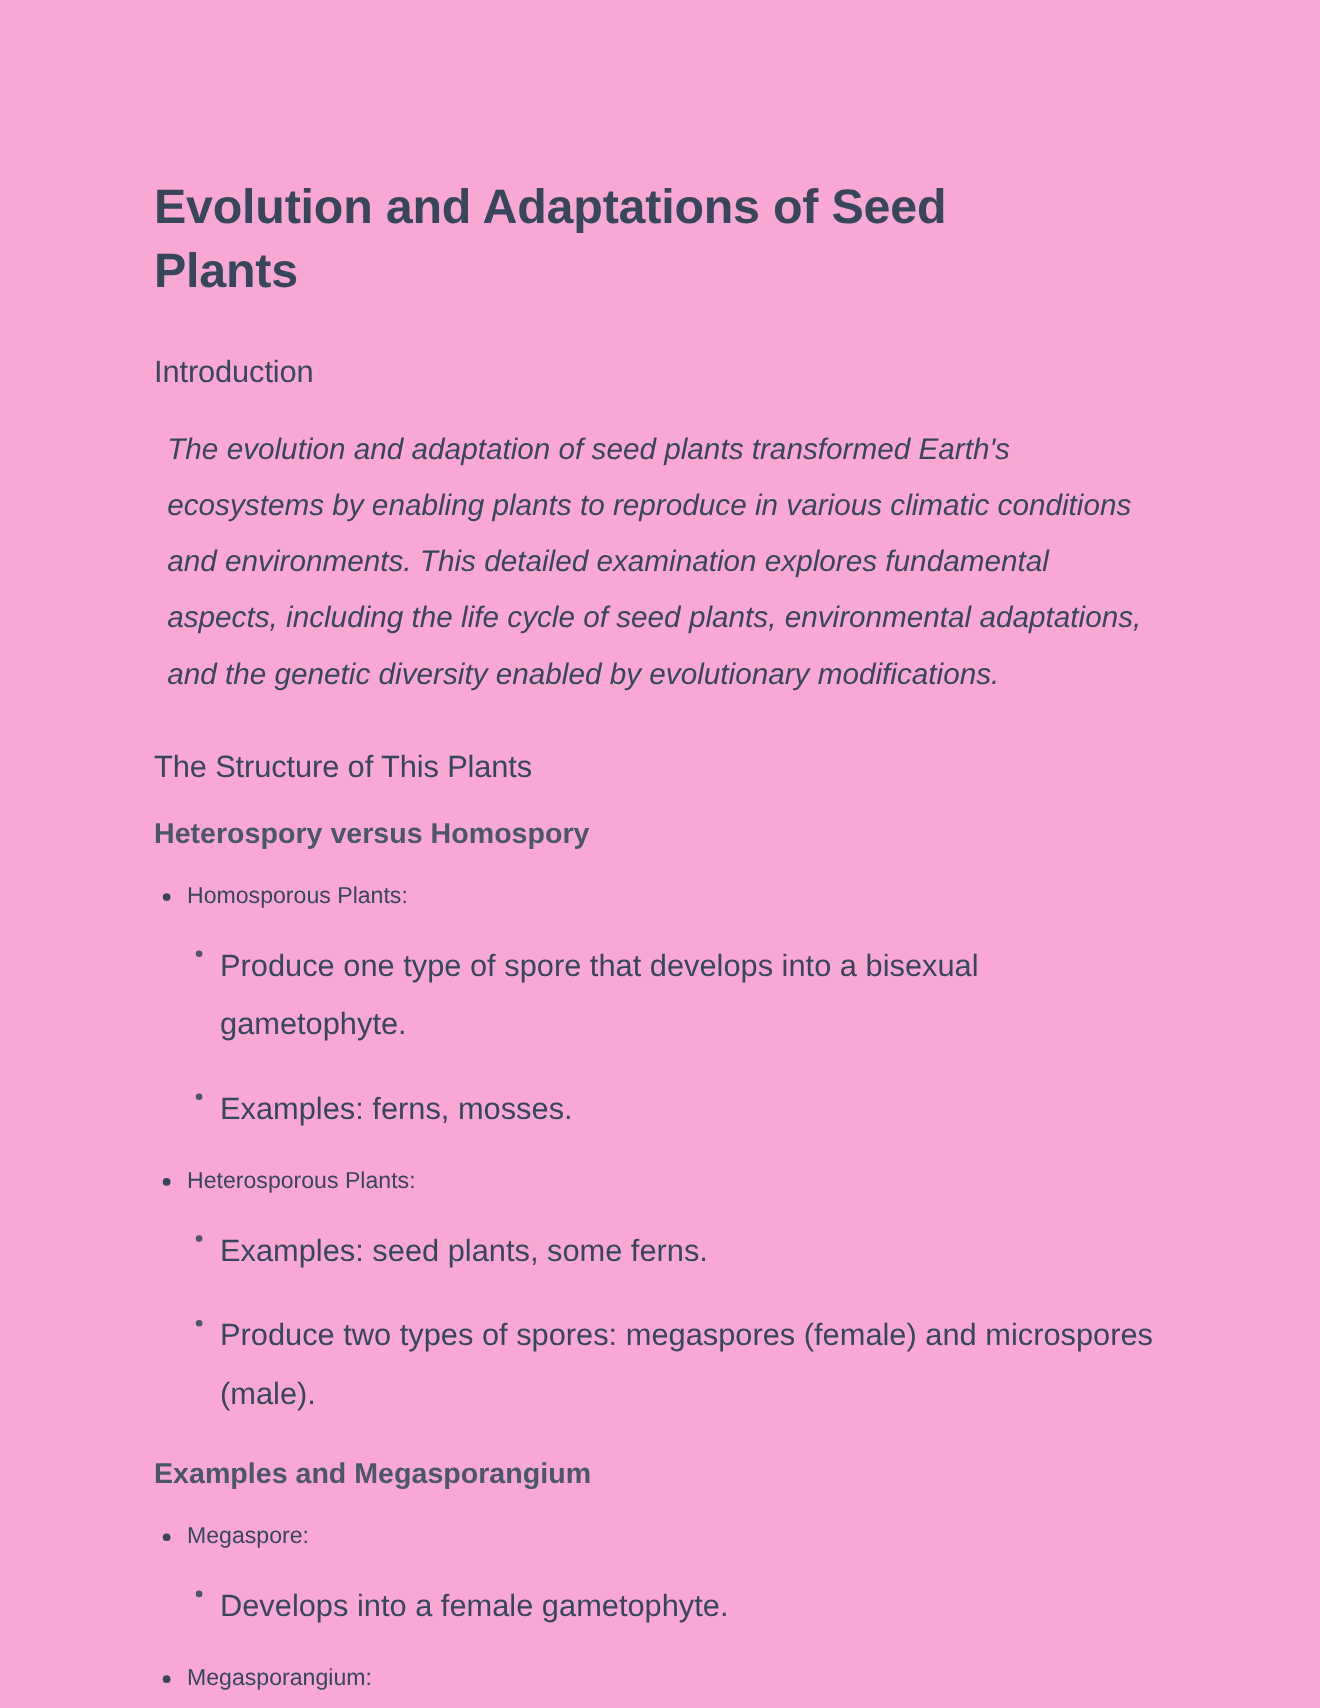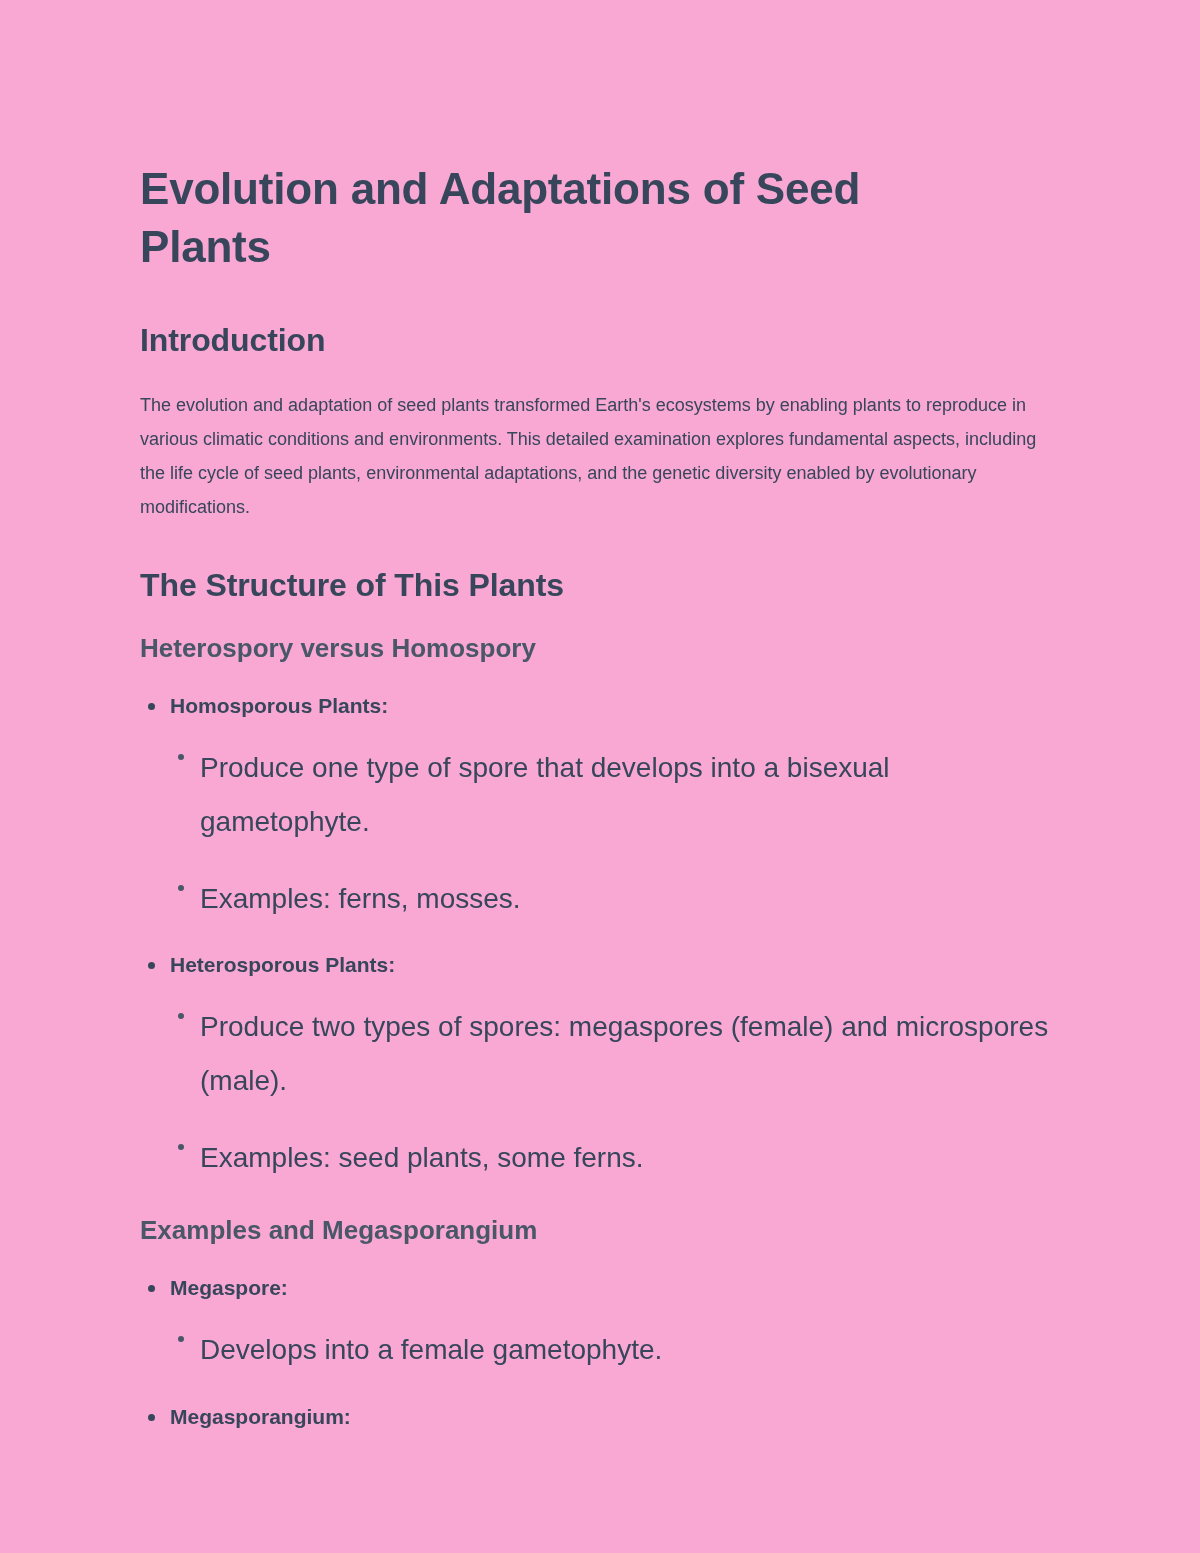--- a/index.html
+++ b/index.html
@@ -27,44 +27,45 @@
     font-size: 44px;
     font-weight: 700;
     line-height: 1.32;
     letter-spacing: -0.2px;
     margin: 0 0 44px 0;
     max-width: 830px;
     color: #37465B;
   }
 
   .h2 {
-    font-size: 32px;
-    font-weight: 700;
+    font-size: 28px;
+    font-weight: 400;
     line-height: 1.3;
     letter-spacing: -0.1px;
     margin: 0 0 26px 0;
     color: #37465B;
   }
 
   .section + .section .h2 { margin-top: 0; }
 
   .h3 {
     font-size: 26px;
     font-weight: 700;
     line-height: 1.3;
     margin: 0 0 24px 0;
     color: #4A5768;
   }
 
   .body-text {
-    font-size: 18px;
+    font-size: 27px;
     font-weight: 400;
     line-height: 1.9;
-    margin: 0 0 40px 0;
-    color: #37465B;
+    margin: 0 0 40px 12px;
+    color: #37465B;
+    font-style: italic;
   }
 
   .section { margin-bottom: 0; }
 
   .block-structure { margin-top: 4px; }
   .block-megaspore { margin-top: 20px; }
 
   ul.lvl1 {
     list-style: none;
     margin: 0 0 30px 0;
@@ -82,21 +83,21 @@
     left: 8px;
     top: 13px;
     width: 7px;
     height: 7px;
     border-radius: 50%;
     background: #37465B;
   }
 
   .lead {
     font-size: 21px;
-    font-weight: 700;
+    font-weight: 400;
     line-height: 1.5;
     color: #37465B;
     display: block;
   }
 
   ul.lvl2 {
     list-style: none;
     margin: 20px 0 0 0;
     padding: 0;
   }
@@ -157,25 +158,25 @@
           </li>
         </ul>
       </li>
 
       <li class="item1">
         <span class="marker1"></span>
         <span class="lead">Heterosporous Plants:</span>
         <ul class="lvl2">
           <li class="item2">
             <span class="marker2"></span>
+            <span class="sub-text">Examples: seed plants, some ferns.</span>
+          </li>
+          <li class="item2">
+            <span class="marker2"></span>
             <span class="sub-text">Produce two types of spores: megaspores (female) and microspores (male).</span>
-          </li>
-          <li class="item2">
-            <span class="marker2"></span>
-            <span class="sub-text">Examples: seed plants, some ferns.</span>
           </li>
         </ul>
       </li>
     </ul>
 
     <h3 class="h3 block-megaspore">Examples and Megasporangium</h3>
 
     <ul class="lvl1">
       <li class="item1">
         <span class="marker1"></span>

